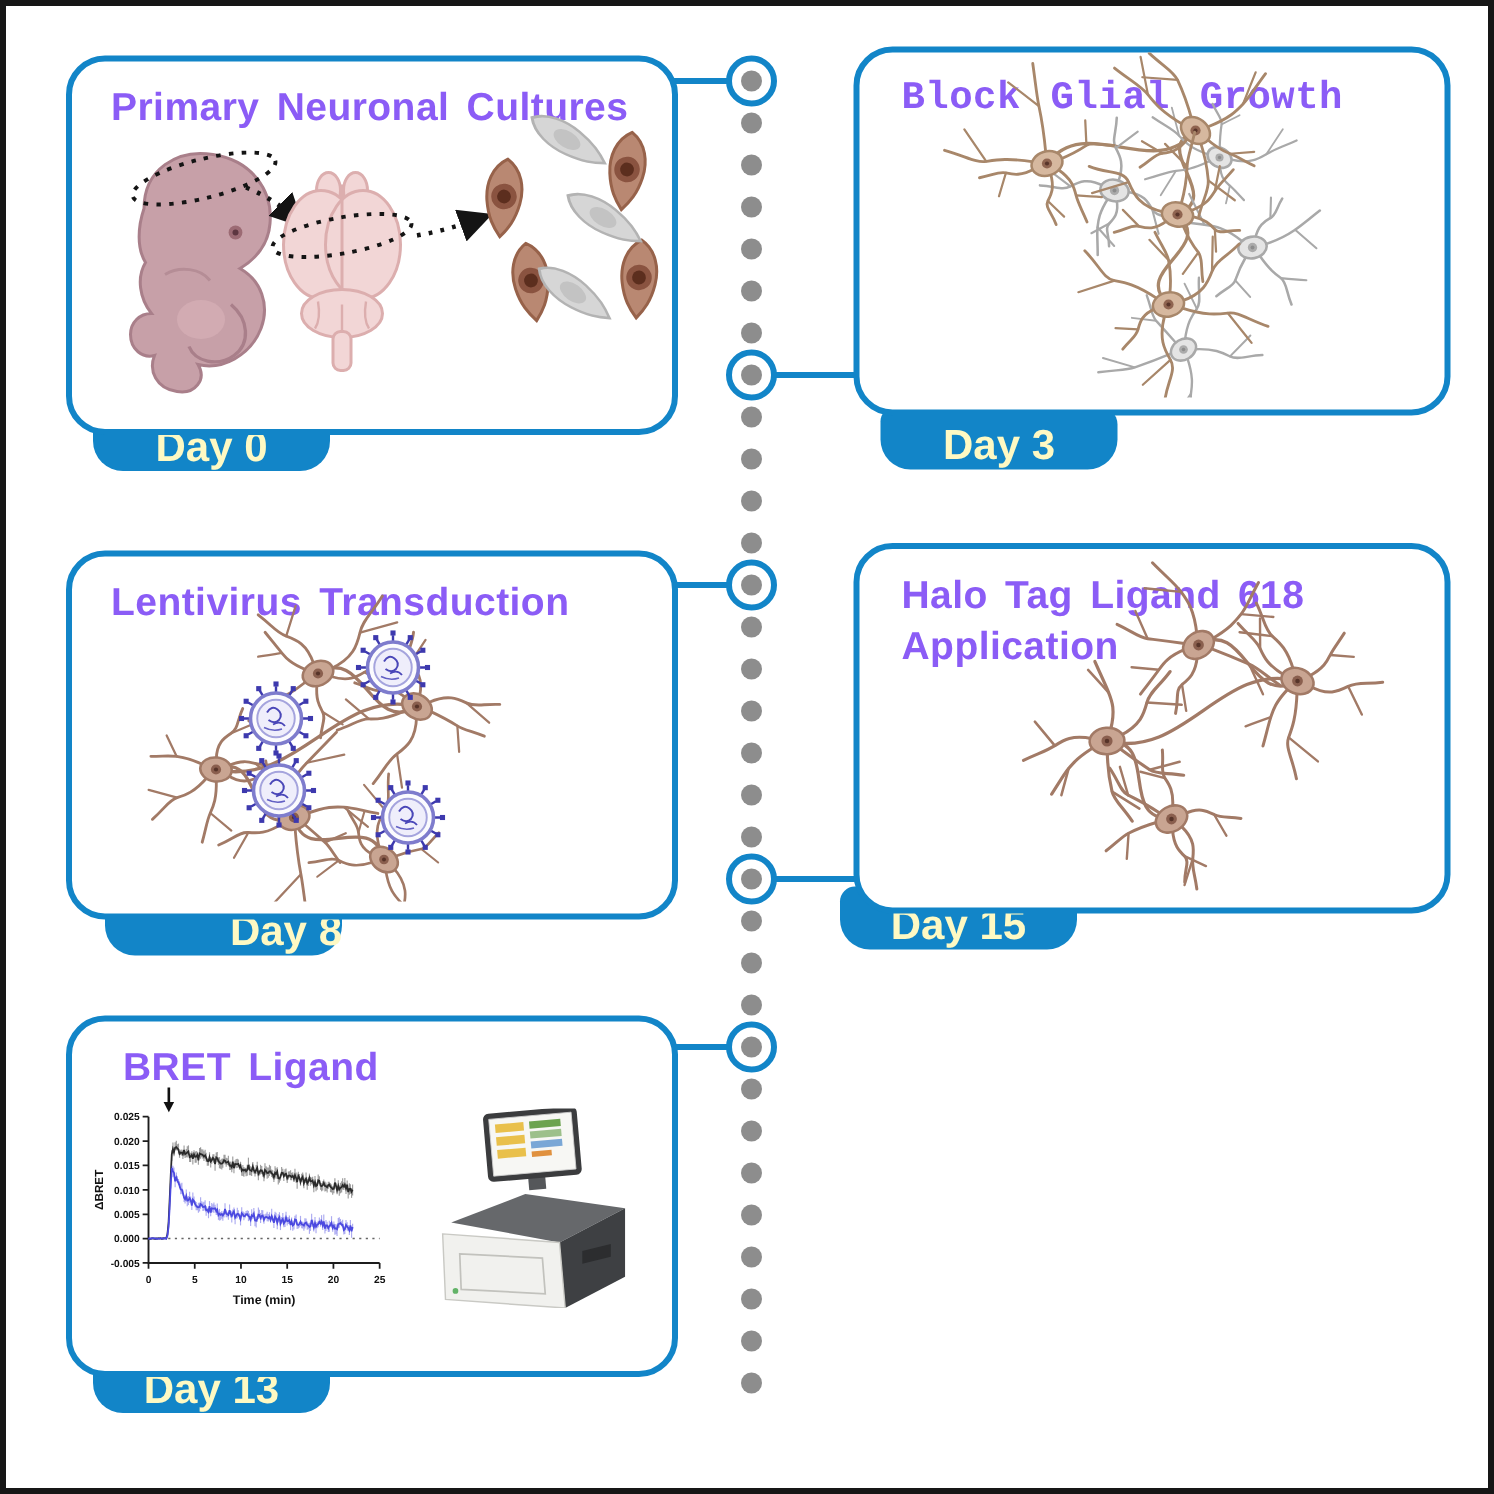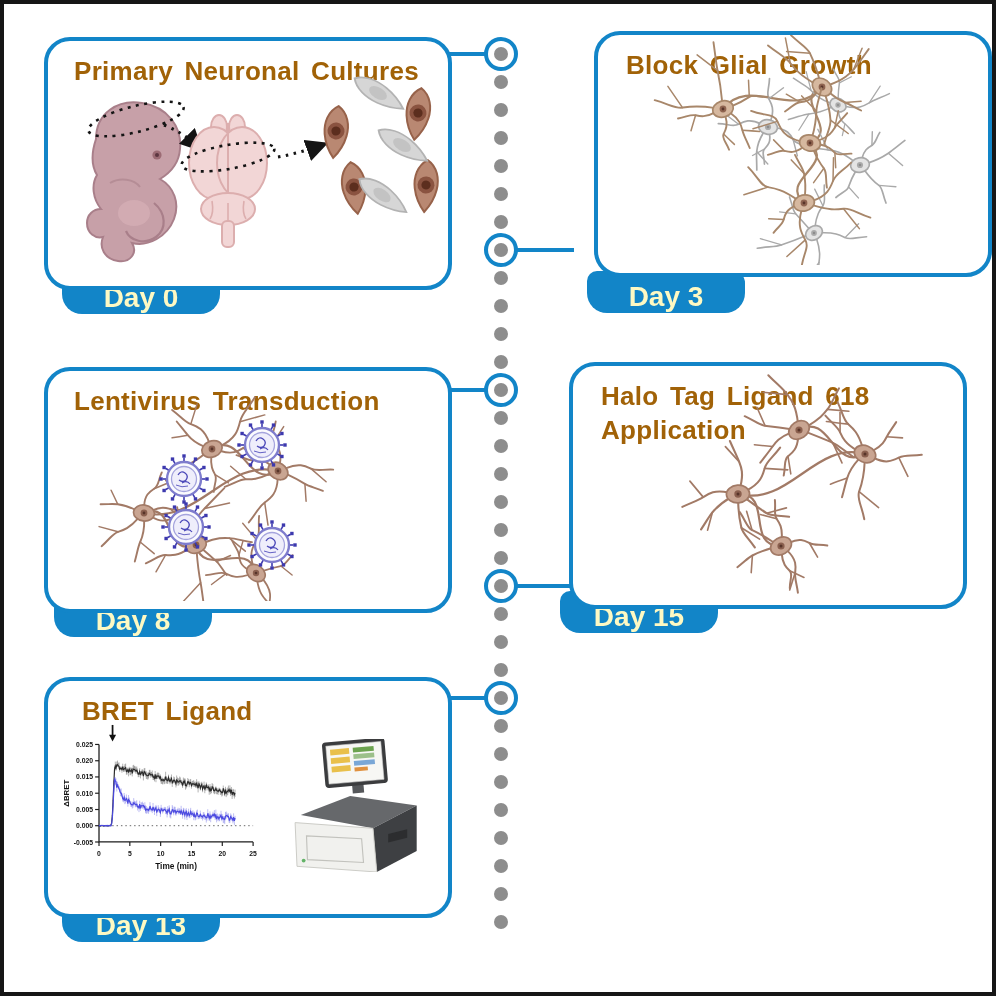--- a/index.html
+++ b/index.html
@@ -8,21 +8,21 @@
   .timeline{position:absolute;inset:0;z-index:1;}
   .connector-line{position:absolute;height:4px;background:var(--accent,#1285c8);}
   .tl-dot{position:absolute;width:14px;height:14px;border-radius:50%;background:var(--dotgray,#8d8d8d);}
   .tl-ring{position:absolute;width:34px;height:34px;border-radius:50%;box-sizing:border-box;
            border:4px solid var(--accent,#1285c8);background:#fff;}
   .tl-ring-dot{position:absolute;left:50%;top:50%;width:14px;height:14px;margin:-7px 0 0 -7px;
            border-radius:50%;background:var(--dotgray,#8d8d8d);}
   .panel{position:absolute;background:#fff;border:4px solid var(--accent,#1285c8);
          border-radius:26px;z-index:5;}
   .panel-title{position:absolute;margin:0;left:26px;top:14px;font-size:26px;font-weight:bold;
-         color:#a16207;letter-spacing:.3px;word-spacing:4px;white-space:pre;line-height:1.3;}
+         color:#8b5cf6;letter-spacing:.3px;word-spacing:4px;white-space:pre;line-height:1.3;}
   .panel-title.indent{left:28px;}
   .panel-title.big-indent{left:34px;}
   .illu{position:absolute;left:0;top:0;}
   .note{position:absolute;font-size:21px;color:#1b1b1b;letter-spacing:.2px;}
   .day-badge{position:absolute;width:158px;height:42px;background:var(--accent,#1285c8);
          color:#fef9c3;font-weight:bold;font-size:28px;z-index:4;border-radius:10px 12px 20px 20px;
          display:flex;align-items:center;justify-content:center;box-sizing:border-box;padding-top:10px;}
   svg{font-family:"Liberation Sans",sans-serif;}
 </style>
 </head>
@@ -148,21 +148,21 @@
             <path d="M0 -25 C 10 -19 13 -7 11 4 C 9 15 5 21 0 27 C -5 21 -9 15 -11 4 C -13 -7 -10 -19 0 -25 Z" fill="#d6d6d6" stroke="#b3b3b3" stroke-width="2"></path>
             <ellipse rx="7" ry="9" fill="#c3c3c3"></ellipse>
           </g>
       </g>
     </svg>
   </section>
   <div class="day-badge" style="left:58px;top:268px;">
     <span>Day 0</span>
   </div>
 
-  <section class="panel" style="left:590px;top:27px;width:390px;height:238px;">
+  <section class="panel" style="left:565px;top:27px;width:390px;height:238px;font-family:Liberation Mono, monospace;">
     <h2 class="panel-title indent">Block Glial Growth</h2>
     <svg class="illu" id="cluster-glial" viewBox="0 0 382 230" width="382" height="230">
         <path d="M125 74 C 151.6 39.4 196.4 86.8 224 52" fill="none" stroke="#a8876a" stroke-width="2.2"></path>
         <path d="M224 52 C 192.7 64.6 243.5 94.8 212 108" fill="none" stroke="#a8876a" stroke-width="2.2"></path>
         <path d="M212 108 C 237.9 130.6 180.2 144.8 206 168" fill="none" stroke="#a8876a" stroke-width="2.2"></path>
         <g transform="translate(170 92)">
           <path d="M1.4 6.2 C 3.1 15.1 -0.2 18.6 -3.5 22 S -3.5 29.6 -3.6 37.1" fill="none" stroke="#a9a9a9" stroke-width="1.7" stroke-linecap="round"></path>
           <path d="M-3.5 22 q -7.1 3.9 -11.9 6.5" fill="none" stroke="#a9a9a9" stroke-width="1.4" stroke-linecap="round"></path>
           <path d="M-4.3 5.3 C -10.2 14.7 -10.8 19.6 -11.3 24.5 S -11.2 33.7 -11.2 43" fill="none" stroke="#a9a9a9" stroke-width="1.7" stroke-linecap="round"></path>
           <path d="M-11.3 24.5 q 6.6 7.5 11.1 12.5" fill="none" stroke="#a9a9a9" stroke-width="1.4" stroke-linecap="round"></path>
@@ -506,21 +506,21 @@
           <line x1="14.7" y1="-8.5" x2="18.6" y2="-10.8" stroke="#3d39ae" stroke-width="1.6"></line>
           <rect x="18.2" y="-13.2" width="3.4" height="3.4" fill="#3d39ae"></rect>
           <circle r="17" fill="#fbfbfe" stroke="#7e7ccd" stroke-width="2.4"></circle>
           <circle r="12.5" fill="#efeefb" stroke="#a5a4dd" stroke-width="1.3"></circle>
           <path d="M-6 -4 Q -3 -9 1 -6 Q 5 -3 2 1 Q -1 4 -5 1" fill="none" stroke="#4a47b8" stroke-width="1.3"></path>
           <path d="M-2 4 Q 3 1 6 5" fill="none" stroke="#4a47b8" stroke-width="1.2"></path>
           <path d="M-8 6 Q -2 9 4 7" fill="none" stroke="#6361c4" stroke-width="1"></path>
         </g>
       </svg>
   </section>
-  <div class="day-badge" style="left:50px;top:591px;">
+  <div class="day-badge" style="left:66px;top:591px;justify-content:flex-end;">
     <span>Day 8</span>
   </div>
 
   <section class="panel" style="left:565px;top:358px;width:390px;height:239px;">
     <h2 class="panel-title indent">Halo Tag Ligand 618
 Application</h2>
     <svg class="illu" id="cluster-halo" viewBox="0 0 382 231" width="382" height="231">
         <path d="M226 64 C 257.3 45.6 260 106.2 292 88" fill="none" stroke="#a27a66" stroke-width="2.2"></path>
         <path d="M292 88 C 241.7 74.5 216.6 141.1 165 128" fill="none" stroke="#a27a66" stroke-width="2.2"></path>
         <path d="M165 128 C 200.8 127.3 171.8 180.2 208 180" fill="none" stroke="#a27a66" stroke-width="2.2"></path>

